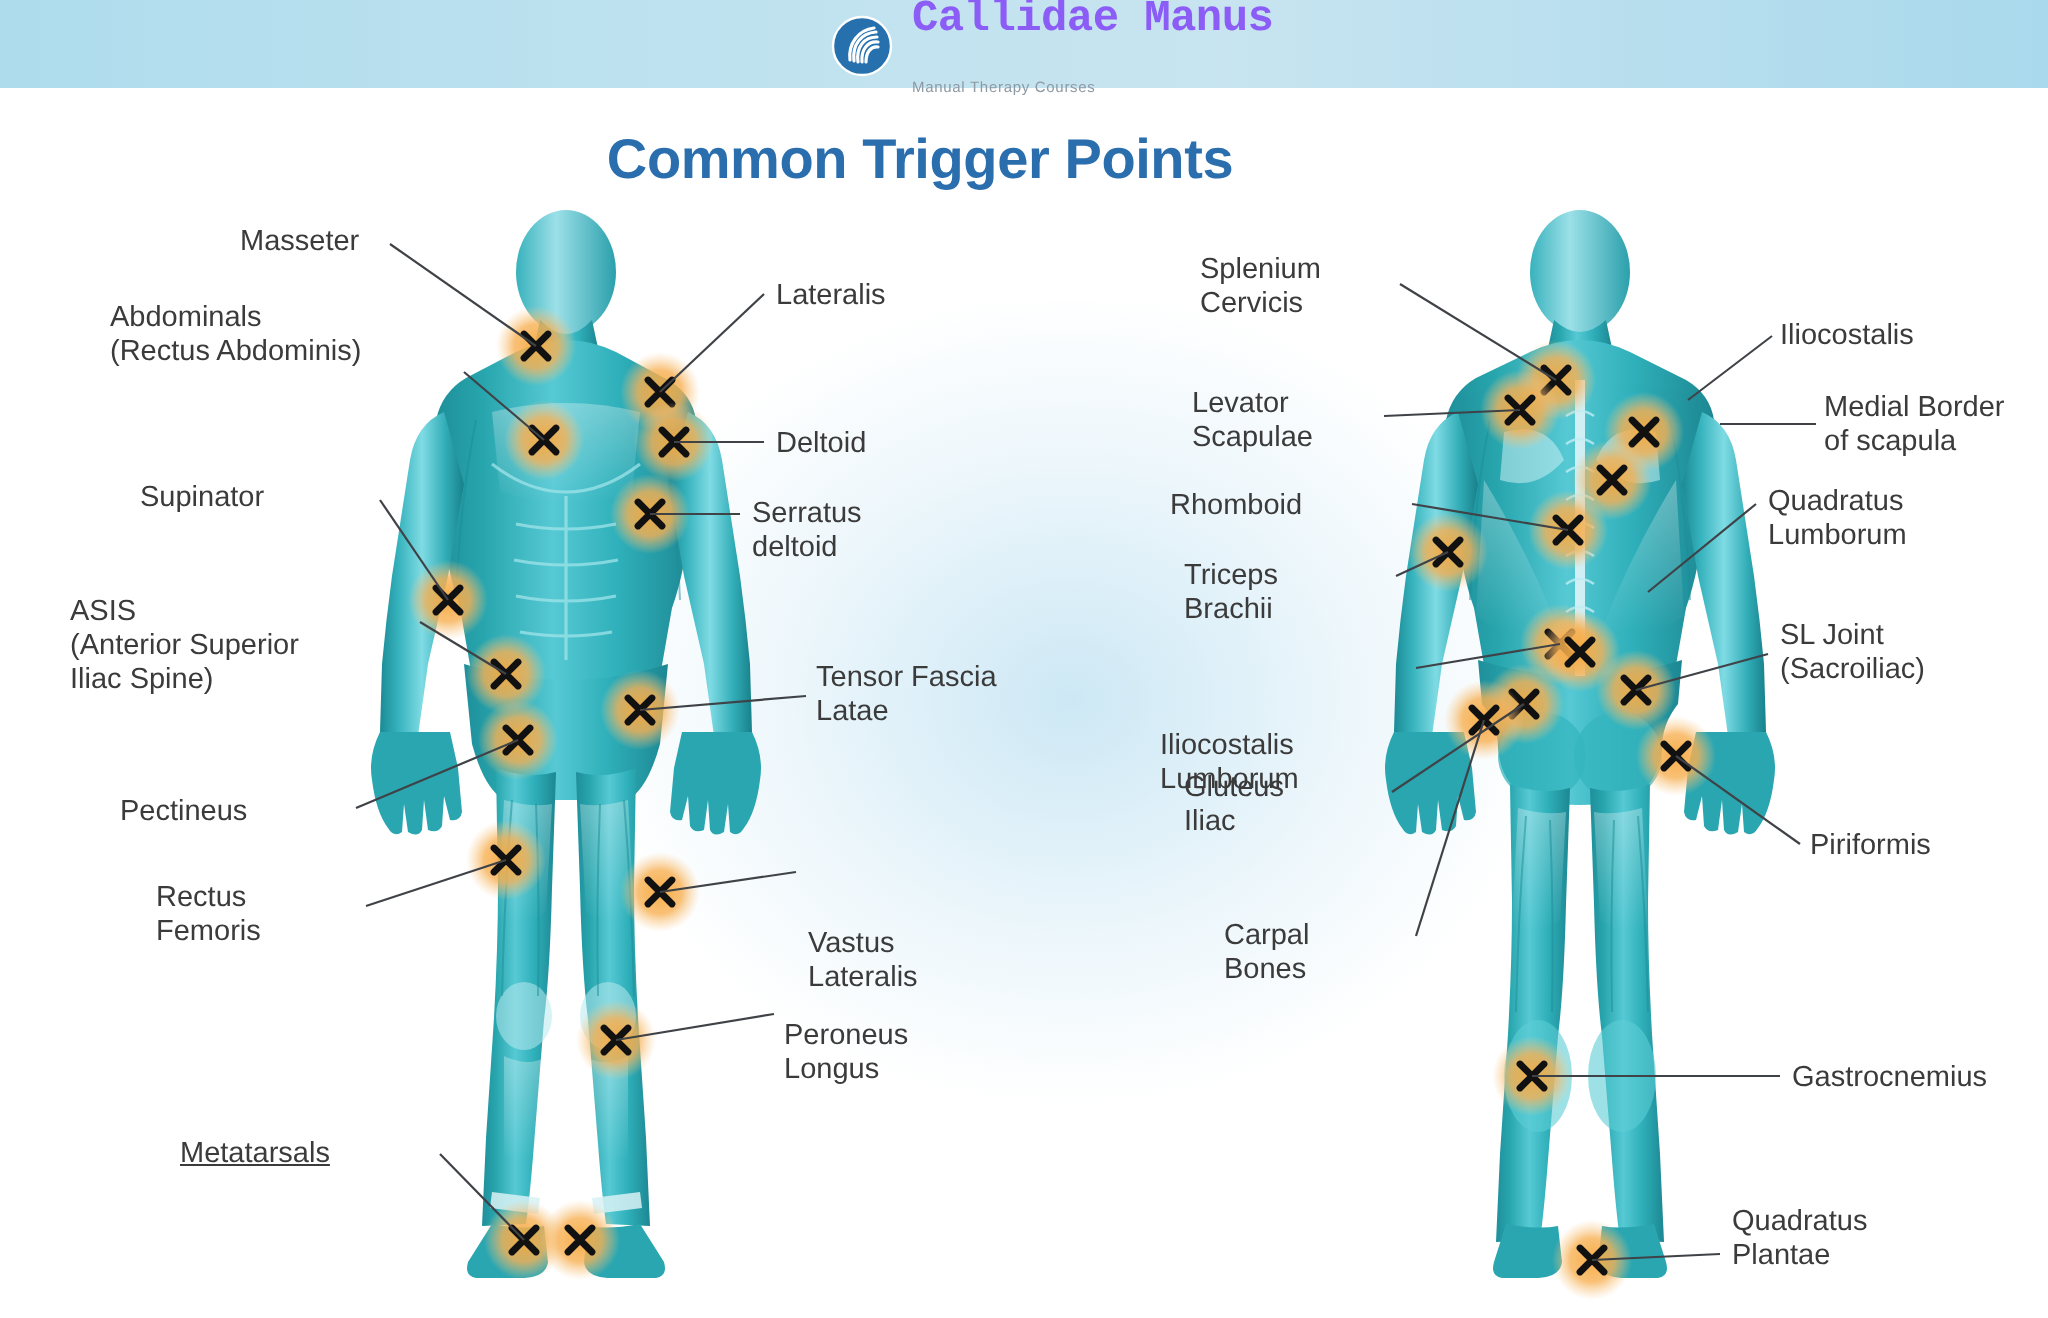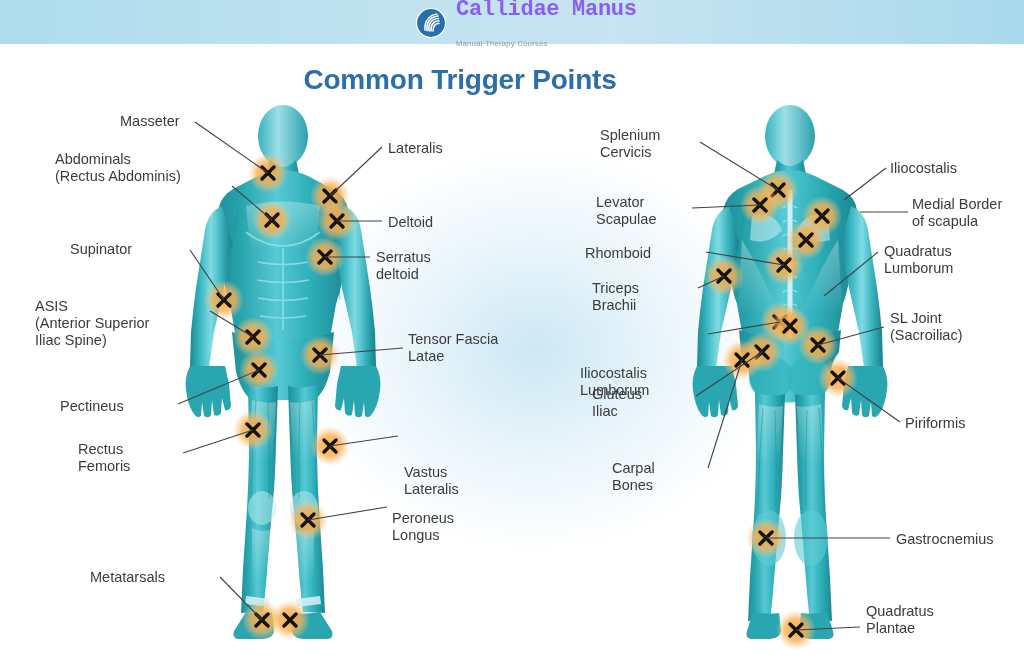--- a/index.html
+++ b/index.html
@@ -387,21 +387,21 @@
       <div class="label r" style="left: 120px; top: 113px; width: 110px;">Masseter</div>
       <div class="label r" style="left: 55px; top: 151px; width: 175px;">Abdominals
 (Rectus Abdominis)</div>
       <div class="label r" style="left: 70px; top: 241px; width: 115px;">Supinator</div>
       <div class="label r" style="left: 35px; top: 298px; width: 170px;">ASIS
 (Anterior Superior
 Iliac Spine)</div>
       <div class="label r" style="left: 60px; top: 398px; width: 110px;">Pectineus</div>
       <div class="label r" style="left: 78px; top: 441px; width: 100px;">Rectus
 Femoris</div>
-      <div class="label r" style="left: 90px; top: 569px; width: 120px;">Metatarsals</div>
+      <div class="label r" style="left: 90px; top: 569px; width: 120px; text-decoration: underline;">Metatarsals</div>
       <div class="label l" style="left: 388px; top: 140px; width: 120px;">Lateralis</div>
       <div class="label l" style="left: 388px; top: 214px; width: 110px;">Deltoid</div>
       <div class="label l" style="left: 376px; top: 249px; width: 110px;">Serratus
 deltoid</div>
       <div class="label l" style="left: 408px; top: 331px; width: 140px;">Tensor Fascia
 Latae</div>
       <div class="label l" style="left: 404px; top: 420px; width: 110px; margin-top: 44px;">Vastus
 Lateralis</div>
       <div class="label l" style="left: 392px; top: 510px; width: 110px;">Peroneus
 Longus</div>

